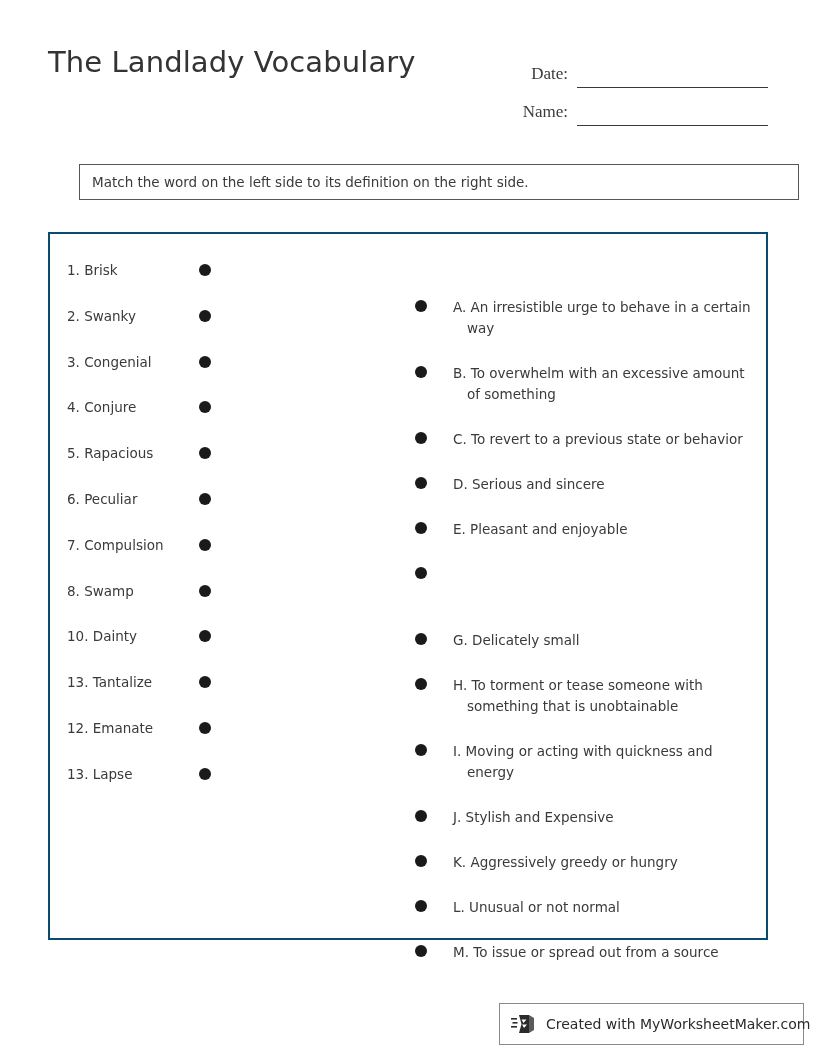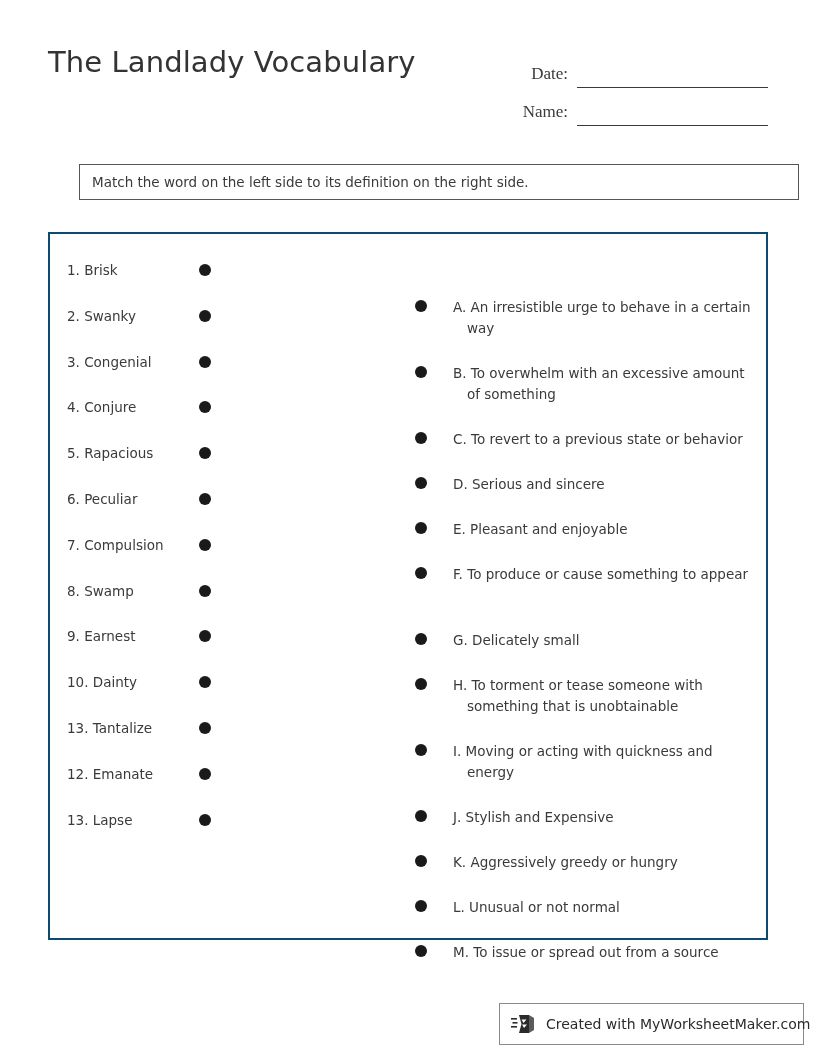--- a/index.html
+++ b/index.html
@@ -233,24 +233,20 @@
       </div>
       <div class="term-row">
         <span class="term-label">7. Compulsion</span>
         <span class="dot term-dot"></span>
       </div>
       <div class="term-row">
         <span class="term-label">8. Swamp</span>
         <span class="dot term-dot"></span>
       </div>
       <div class="term-row">
-        <span class="term-label">9. Earnest</span>
-        <span class="dot term-dot"></span>
-      </div>
-      <div class="term-row">
         <span class="term-label">10. Dainty</span>
         <span class="dot term-dot"></span>
       </div>
       <div class="term-row">
         <span class="term-label">13. Tantalize</span>
         <span class="dot term-dot"></span>
       </div>
       <div class="term-row">
         <span class="term-label">12. Emanate</span>
         <span class="dot term-dot"></span>
@@ -276,21 +272,20 @@
       <div class="def-row" style="position: absolute; left: 0px; top: 222px; width: 368px; height: 45px;">
         <span class="dot def-dot"></span>
         <span class="def-text">E. Pleasant and enjoyable</span>
       </div>
       <div class="def-row" style="position: absolute; left: 0px; top: 177px; width: 368px; height: 45px;">
         <span class="dot def-dot"></span>
         <span class="def-text">D. Serious and sincere</span>
       </div>
       <div class="def-row" style="position: absolute; left: 0px; top: 267px; width: 368px; height: 66px;">
         <span class="dot def-dot"></span>
-        <span class="def-text">F. To produce or cause something to appear</span>
       </div>
       <div class="def-row" style="position: absolute; left: 0px; top: 333px; width: 368px; height: 45px;">
         <span class="dot def-dot"></span>
         <span class="def-text">G. Delicately small</span>
       </div>
       <div class="def-row" style="position: absolute; left: 0px; top: 378px; width: 368px; height: 66px;">
         <span class="dot def-dot"></span>
         <span class="def-text">H. To torment or tease someone with something that is unobtainable</span>
       </div>
       <div class="def-row" style="position: absolute; left: 0px; top: 444px; width: 368px; height: 66px;">

